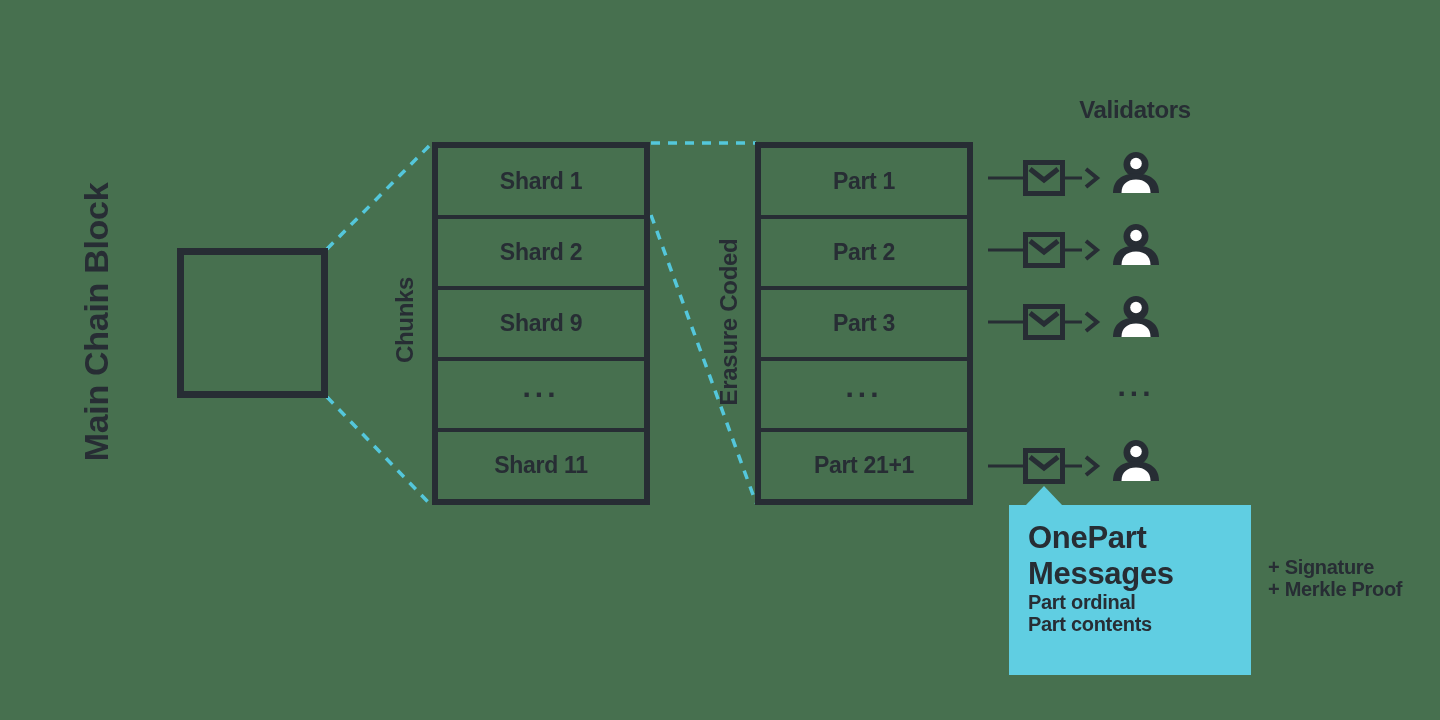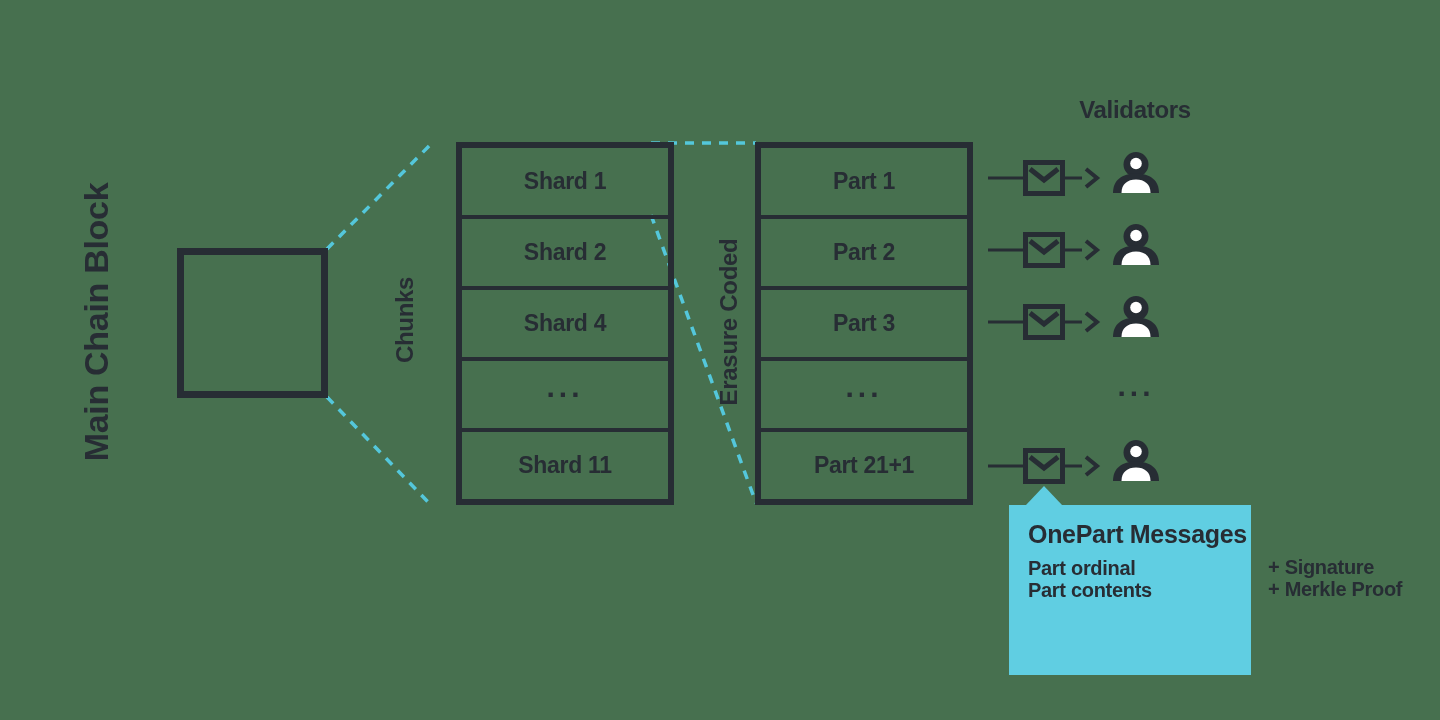--- a/index.html
+++ b/index.html
@@ -20,21 +20,21 @@
   .square{position:absolute;left:177px;top:248px;width:151px;height:150px;border:7px solid var(--ink);}
 
   .rot-label{position:absolute;width:400px;height:40px;display:flex;align-items:center;justify-content:center;
              transform:rotate(-90deg);font-weight:800;color:var(--ink);letter-spacing:-0.3px;white-space:nowrap;}
   .main-chain{left:-104px;top:302px;font-size:34px;}
   .chunks-label{left:205px;top:300px;font-size:24px;}
   .erasure-label{left:529px;top:302px;font-size:24px;}
 
   .stack{position:absolute;top:142px;width:218px;height:363px;border:6px solid var(--ink);
          display:flex;flex-direction:column;}
-  .stack.chunks{left:456px;}
+  .stack.chunks{left:432px;}
   .stack.parts{left:755px;text-align:right;}
   .cell{flex:1;display:flex;align-items:center;justify-content:center;border-top:4px solid var(--ink);
         font-size:23px;font-weight:700;letter-spacing:-0.3px;}
   .cell:first-child{border-top:none;}
   .dots{font-size:30px;font-weight:800;letter-spacing:4px;transform:translateY(-8px);display:inline-block;}
 
   .validators-title{position:absolute;left:1035px;top:96px;width:200px;text-align:center;
                     font-size:24px;font-weight:800;letter-spacing:-0.3px;}
   .validators-dots{position:absolute;left:1104px;top:374px;width:64px;height:40px;
                    display:flex;align-items:center;justify-content:center;}
@@ -45,21 +45,21 @@
   .env-rect{fill:var(--background);stroke:var(--ink);stroke-width:5;}
   .env-flap{fill:none;stroke:var(--ink);stroke-width:5;}
   .fill-ink{fill:var(--ink);}
   .fill-white{fill:var(--white);}
 
   .callout-pointer{position:absolute;left:1026px;top:486px;width:0;height:0;
                    border-left:18px solid transparent;border-right:18px solid transparent;
                    border-bottom:19px solid var(--callout);}
   .callout{position:absolute;left:1009px;top:505px;width:242px;height:170px;background:var(--callout);
            padding:15px 0 0 19px;}
-  .callout-title{font-size:25px;font-weight:800;letter-spacing:-0.3px;margin-bottom:9px;}
+  .callout-title{font-size:31px;font-weight:800;letter-spacing:-0.3px;}
   .callout-item{font-size:20px;font-weight:700;line-height:21.5px;letter-spacing:-0.3px;}
 
   .annotations{position:absolute;left:1268px;top:548px;font-size:20px;font-weight:800;
                line-height:22px;letter-spacing:-0.3px;margin-top:8px;}
 </style>
 </head>
 <body>
 
 <div class="canvas">
 
@@ -75,21 +75,21 @@
 
   <div class="rot-label chunks-label">Chunks</div>
   <div class="stack chunks">
     <div class="cell">
         <span>Shard 1</span>
       </div>
     <div class="cell">
         <span>Shard 2</span>
       </div>
     <div class="cell">
-        <span>Shard 4</span>
+        <span>Shard 9</span>
       </div>
     <div class="cell">
         <span class="dots">...</span>
       </div>
     <div class="cell">
         <span>Shard 11</span>
       </div>
   </div>
 
   <div class="rot-label erasure-label">Erasure Coded</div>

